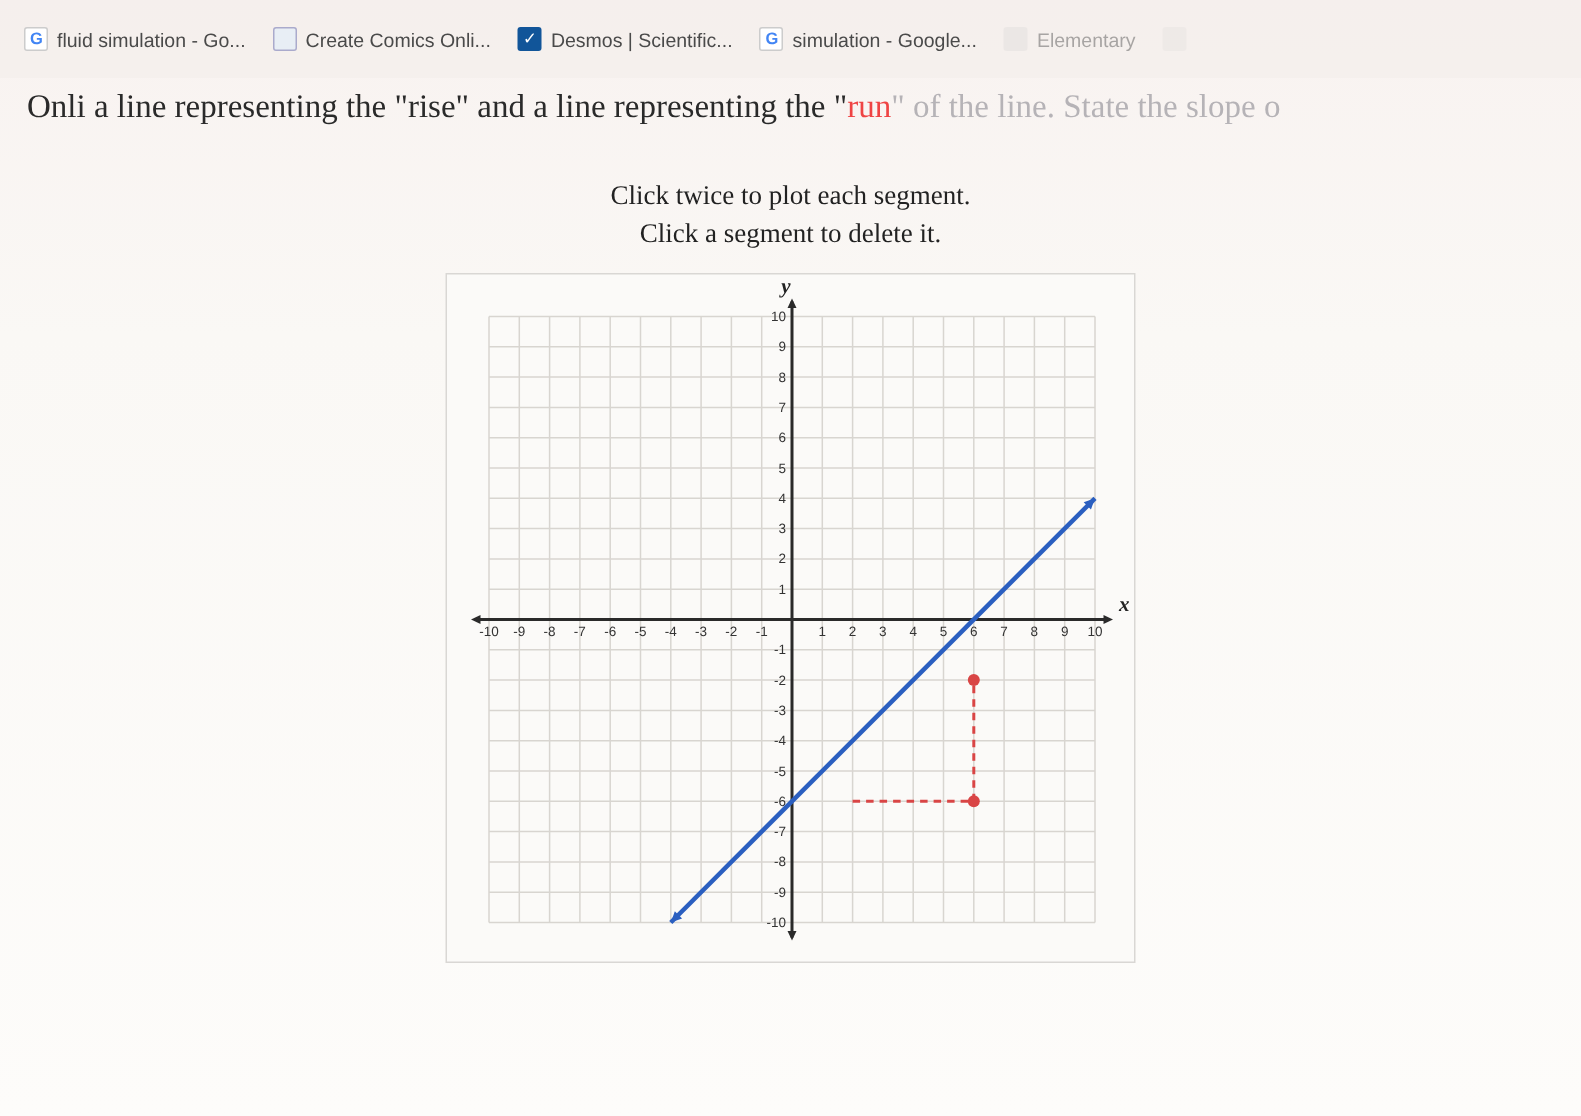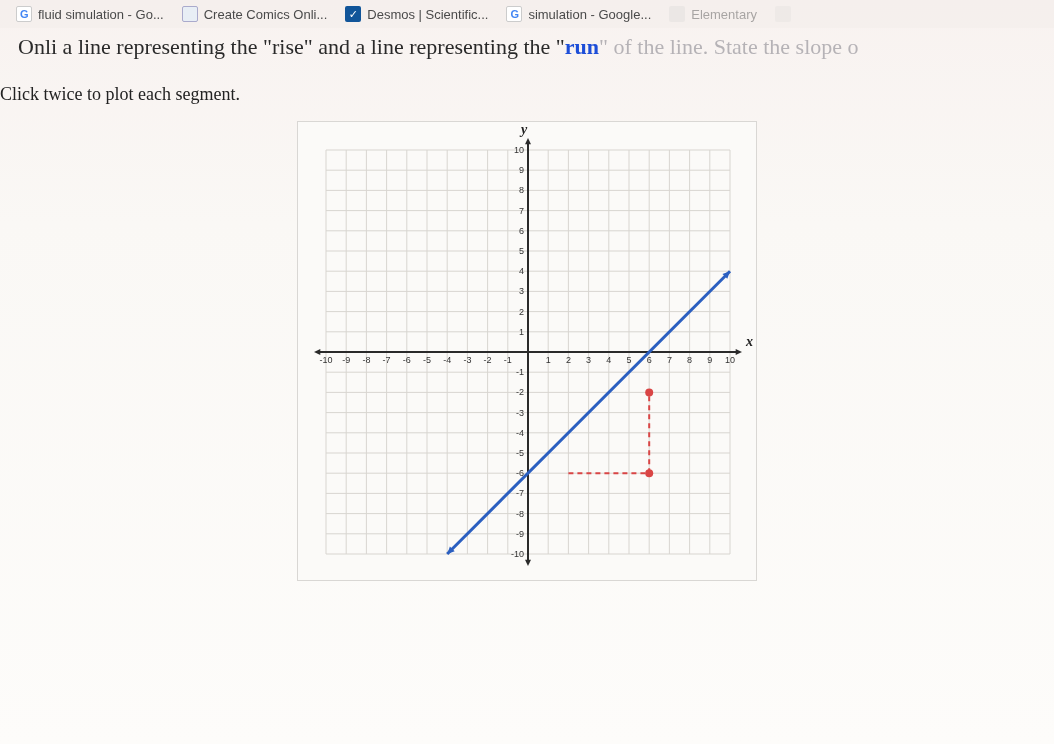--- a/index.html
+++ b/index.html
@@ -7,21 +7,21 @@
       width: 1054px;
       height: 744px;
       background: linear-gradient(180deg, #f8f2f0 0%, #faf8f5 30%, #fdfcfa 100%);
       font-family: Georgia, 'Times New Roman', serif;
       overflow: hidden;
       position: relative;
     }
     .bookmarks-bar {
       display: flex;
       gap: 18px;
-      padding: 6px 16px;
+      padding: 18px 16px;
       font-family: Arial, sans-serif;
       font-size: 13px;
       color: #4a4a4a;
       align-items: center;
       background: rgba(240,235,232,0.4);
     }
     .bookmark-item {
       display: flex;
       align-items: center;
       gap: 6px;
@@ -37,25 +37,25 @@
     .favicon-g::after { content:"G"; font-size:11px; color:#4285F4; font-weight:bold; position:absolute; top:1px; left:3px; font-family:Arial;}
     .favicon-comics { background: #e8eef5; border:1px solid #aac; }
     .favicon-check { background:#159; color:#fff; font-size:11px; text-align:center; line-height:16px;}
     .favicon-faded { background: #ccc; opacity:0.5;}
     .prompt {
       font-size: 22px;
       color: #2a2a2a;
       padding: 4px 18px 0 18px;
       line-height: 1.35;
     }
-    .prompt .run-word { color: #1d4ed8; font-weight: bold; }
+    .prompt .run-word { color: #ef4444; }
     .prompt .faded { color: rgba(100,100,110,0.45); }
     .instructions {
-      text-align: left;
-      margin-top: 20px;
+      text-align: center;
+      margin-top: 32px;
       font-size: 18px;
       color: #222;
       line-height: 1.4;
     }
     .graph-wrap {
       display: flex;
       justify-content: center;
       margin-top: 14px;
     }
     .graph-box {
@@ -113,20 +113,21 @@
     <span></span>
   </div>
 </div>
 
 <div class="prompt">
   <span>Onli a line representing the "rise" and a line representing the "</span><span class="run-word">run</span><span class="faded">" of the line. State the slope o</span><br>
 </div>
 
 <div class="instructions">
   <div>Click twice to plot each segment.</div>
+  <div>Click a segment to delete it.</div>
 </div>
 
 <div class="graph-wrap">
   <div class="graph-box">
     <svg id="graph-svg" width="460" height="460" viewBox="0 0 460 460">
         <line x1="28" y1="432" x2="28" y2="28" class="grid-line"></line>
         <line x1="48.2" y1="432" x2="48.2" y2="28" class="grid-line"></line>
         <line x1="68.4" y1="432" x2="68.4" y2="28" class="grid-line"></line>
         <line x1="88.6" y1="432" x2="88.6" y2="28" class="grid-line"></line>
         <line x1="108.80000000000001" y1="432" x2="108.80000000000001" y2="28" class="grid-line"></line>

